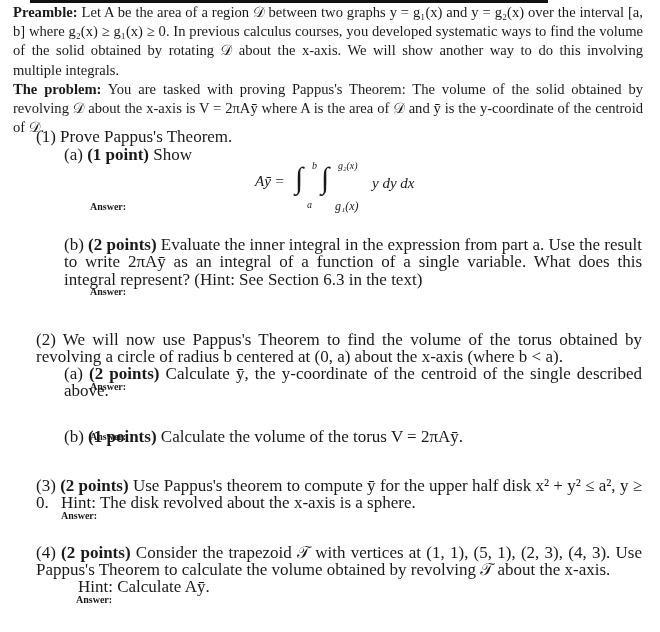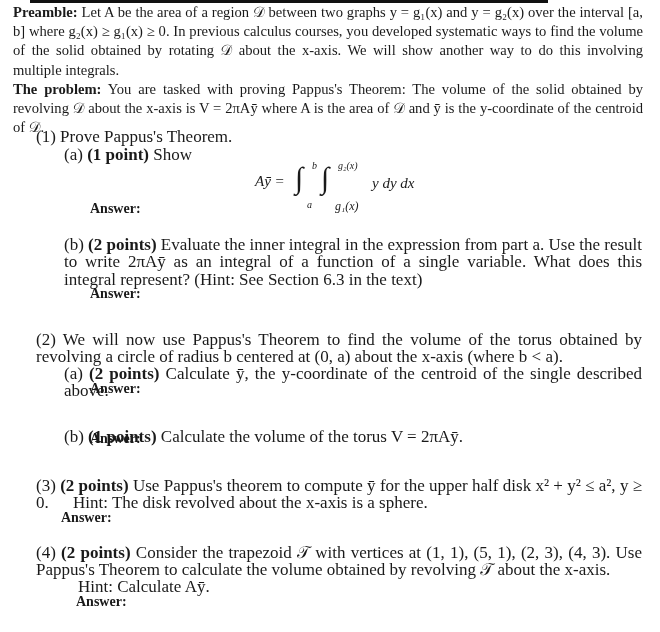--- a/index.html
+++ b/index.html
@@ -40,21 +40,21 @@
       position: absolute;
       font-family: Liberation Serif, serif;
       font-size: 17px;
       line-height: 17.4px;
       text-align: justify;
     }
     .answer {
       position: absolute;
       font-weight: bold;
       font-family: "Liberation Serif", "DejaVu Serif", serif;
-      font-size: 14px;
+      font-size: 10px;
     }
     .formula {
       position: absolute;
       left: 255px;
       top: 163px;
       height: 50px;
       font-family: "Liberation Serif", serif;
       font-style: italic;
       font-size: 15px;
     }
@@ -129,21 +129,21 @@
   <span class="b">(1 points)</span>
   <span>Calculate the volume of the torus V = 2πAȳ.</span>
 </div>
 <div class="answer" style="left:90px; top:431px;">Answer:</div>
 
 <div class="item" style="left:36px; top:477px; width:606px;">
   <span>(3)</span>
   <span class="b">(2 points)</span>
   <span>Use Pappus's theorem to compute ȳ for the upper half disk x² + y² ≤ a², y ≥ 0.</span>
 </div>
-<div class="item" style="left:61px; top:494px; width:580px;margin-left:12px;">Hint: The disk revolved about the x-axis is a sphere.</div>
+<div class="item" style="left:61px; top:494px; width:580px;">Hint: The disk revolved about the x-axis is a sphere.</div>
 <div class="answer" style="left:61px; top:510px;">Answer:</div>
 
 <div class="item" style="left:36px; top:544px; width:606px;">
   <span>(4)</span>
   <span class="b">(2 points)</span>
   <span>Consider the trapezoid 𝒯 with vertices at (1, 1), (5, 1), (2, 3), (4, 3). Use Pappus's Theorem to calculate the volume obtained by revolving 𝒯 about the x-axis.</span>
 </div>
 <div class="item" style="left:78px; top:578px; width:580px;">Hint: Calculate Aȳ.</div>
 <div class="answer" style="left:76px; top:594px;">Answer:</div>
 

